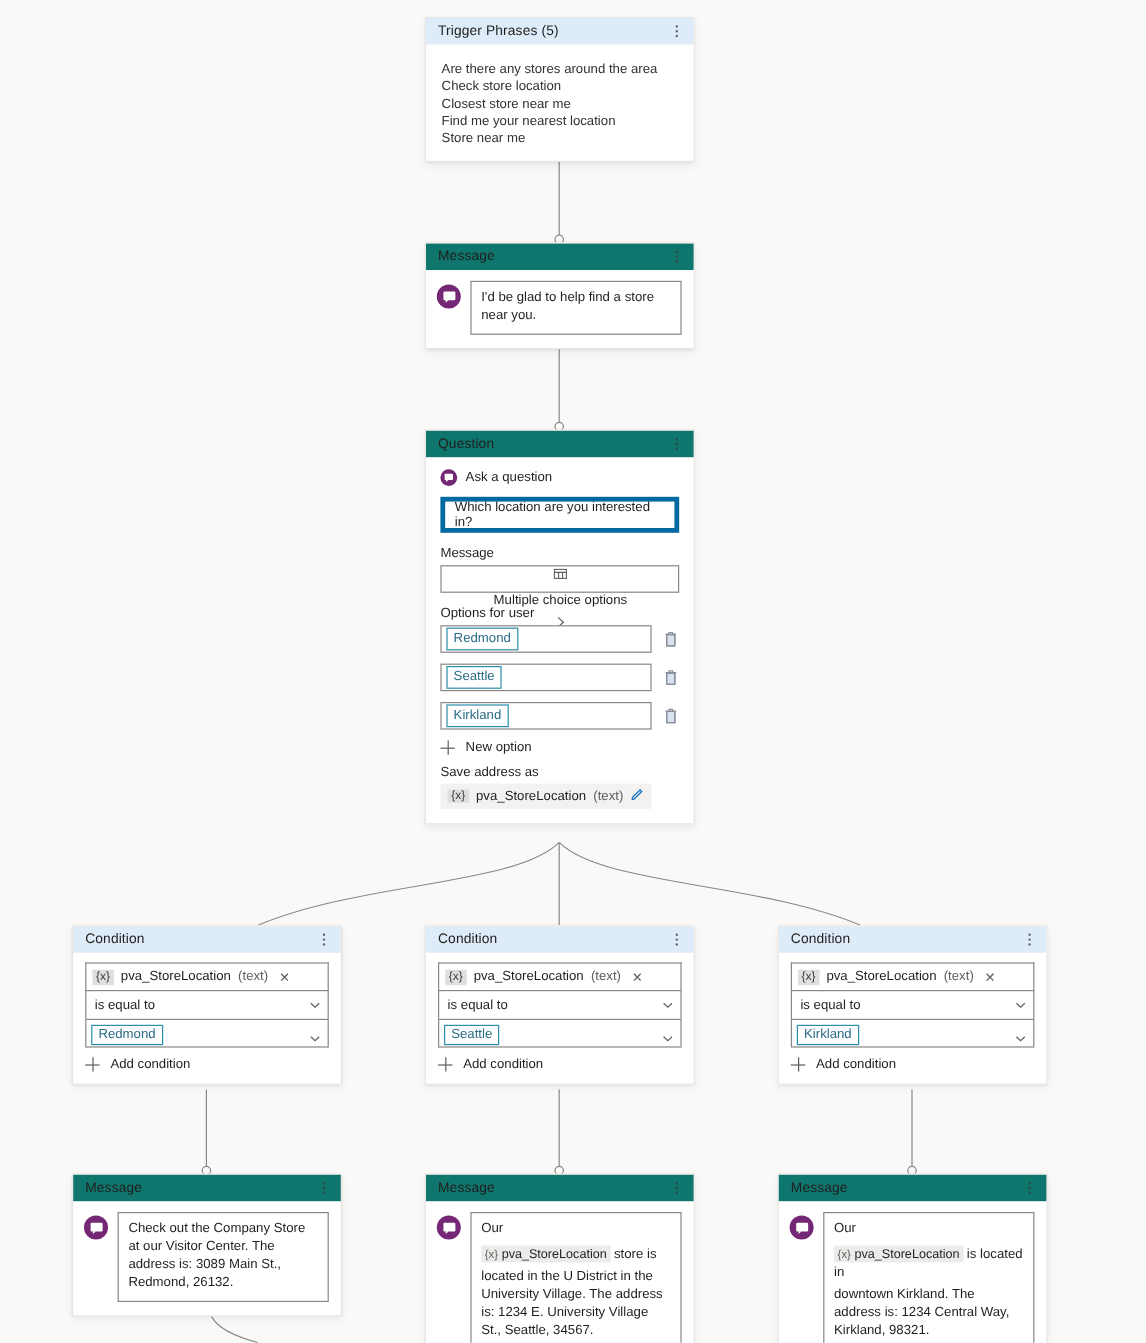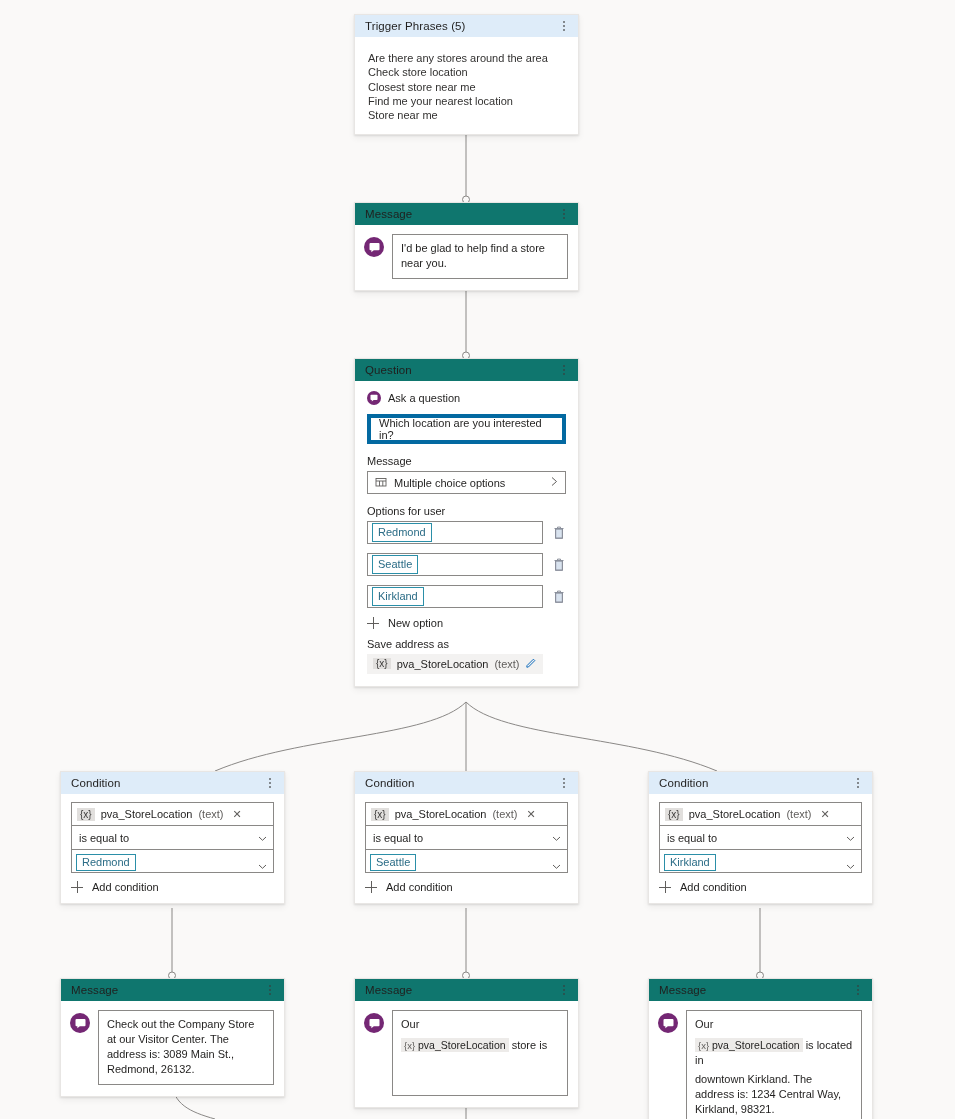--- a/index.html
+++ b/index.html
@@ -84,21 +84,21 @@
   .qhdr-label { font-size: 11px; color: #201f1e; }
   .textbox {
     border: 4px solid #0369a1; background: #fff;
     height: 30px; display: flex; align-items: center;
     padding: 0 8px; font-size: 11px; color: #201f1e;
   }
   .field-label { font-size: 11px; color: #201f1e; margin: 11px 0 4px 0; }
   .select-row {
     border: 1px solid #8a8886; background: #fff;
     height: 23px; display: flex; align-items: center; gap: 7px;
-    padding: 0 6px 0 7px; font-size: 11px; color: #201f1e;
+    padding: 0 6px 0 7px; font-size: 11px; color: #201f1e; flex-direction: column;
   }
   .select-row .grow { flex: 1; }
   .opt-row { display: flex; align-items: center; gap: 9px; margin-bottom: 9px; }
   .opt-box {
     flex: 1; height: 23px; border: 1px solid #8a8886; background: #fff;
     display: flex; align-items: center; padding: 0 4px;
   }
   .chip {
     border: 1px solid #2b8fa8;
     color: #2b6c86;
@@ -490,20 +490,21 @@
             <rect x="0.5" y="1" width="10" height="7.2" rx="1" fill="#fff"></rect>
             <path d="M2.4 8 L2.4 10.3 L4.9 8 Z" fill="#fff"></path>
           </svg>
       </span>
       <div class="bubble" style="min-height:86px;">
         <p>Our</p>
         <p>
           <span class="varchip"><span class="brace">{x}</span> <span>pva_StoreLocation</span></span>
           <span>store is</span>
         </p>
+        <p style="margin-top:4px;">located in the U District in the University Village. The address is: 1234 E. University Village St., Seattle, 34567.</p>
       </div>
     </div>
   </div>
 
   <div class="node" id="node-msg-4">
     <div class="node-head head-pink">
       <span class="head-title">Message</span>
       <span class="kebab">
           <i></i>
           <i></i>

